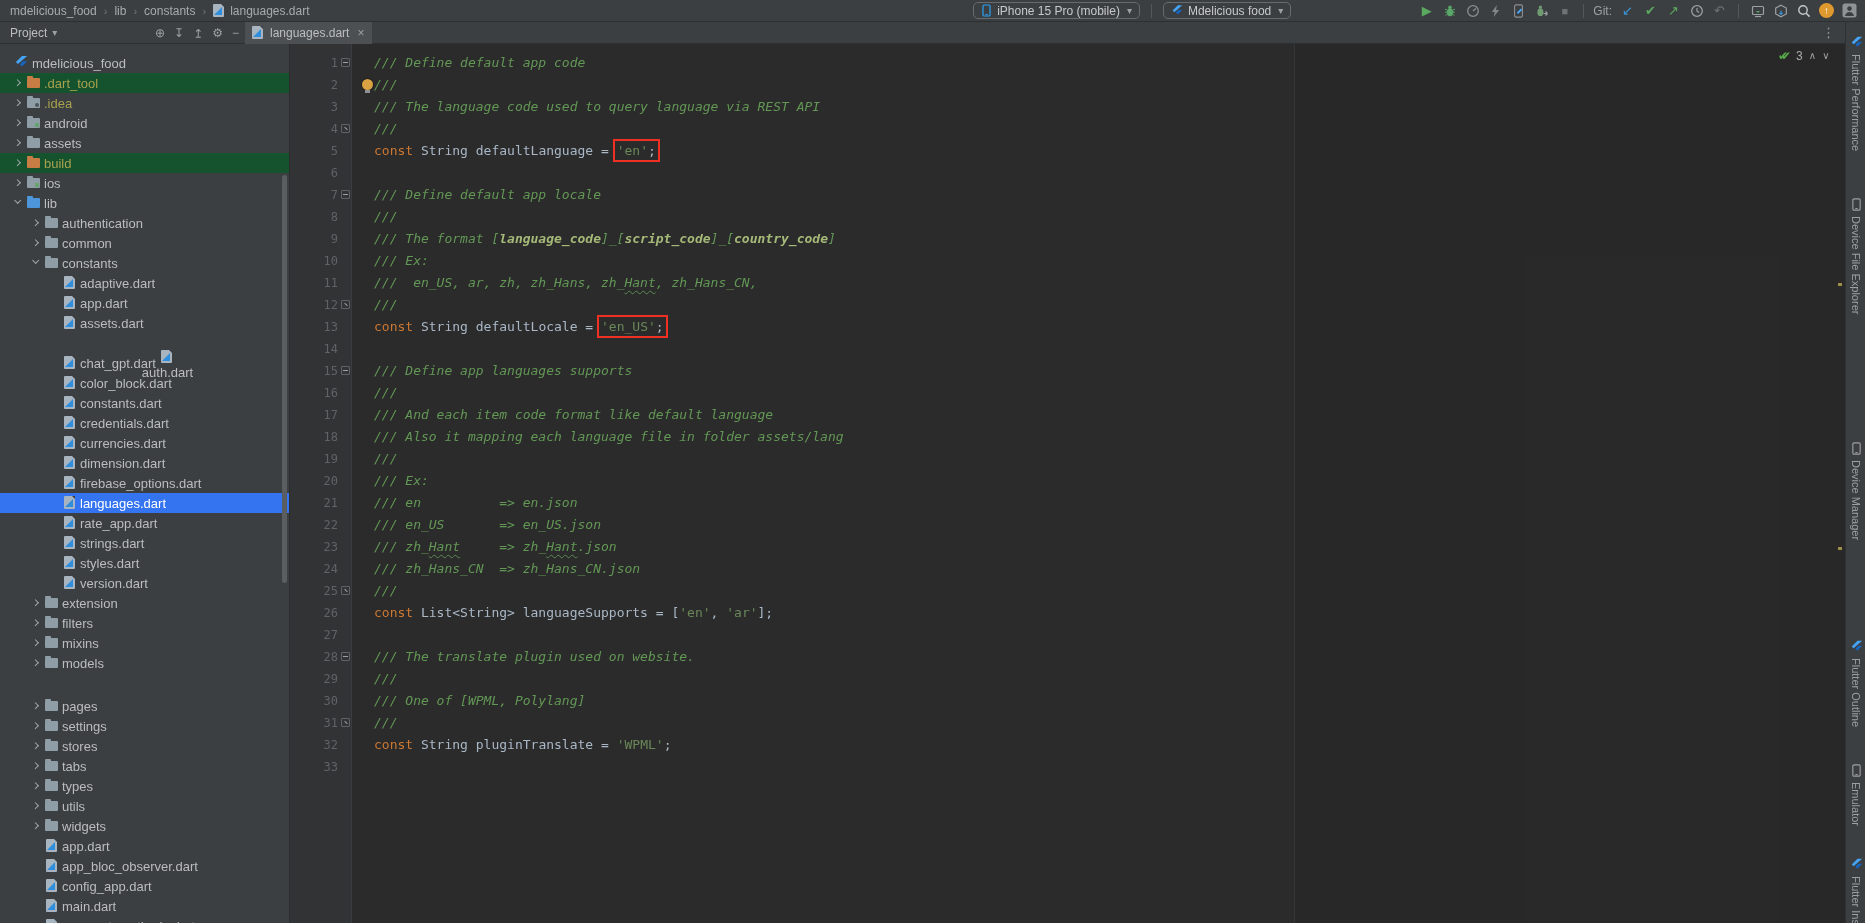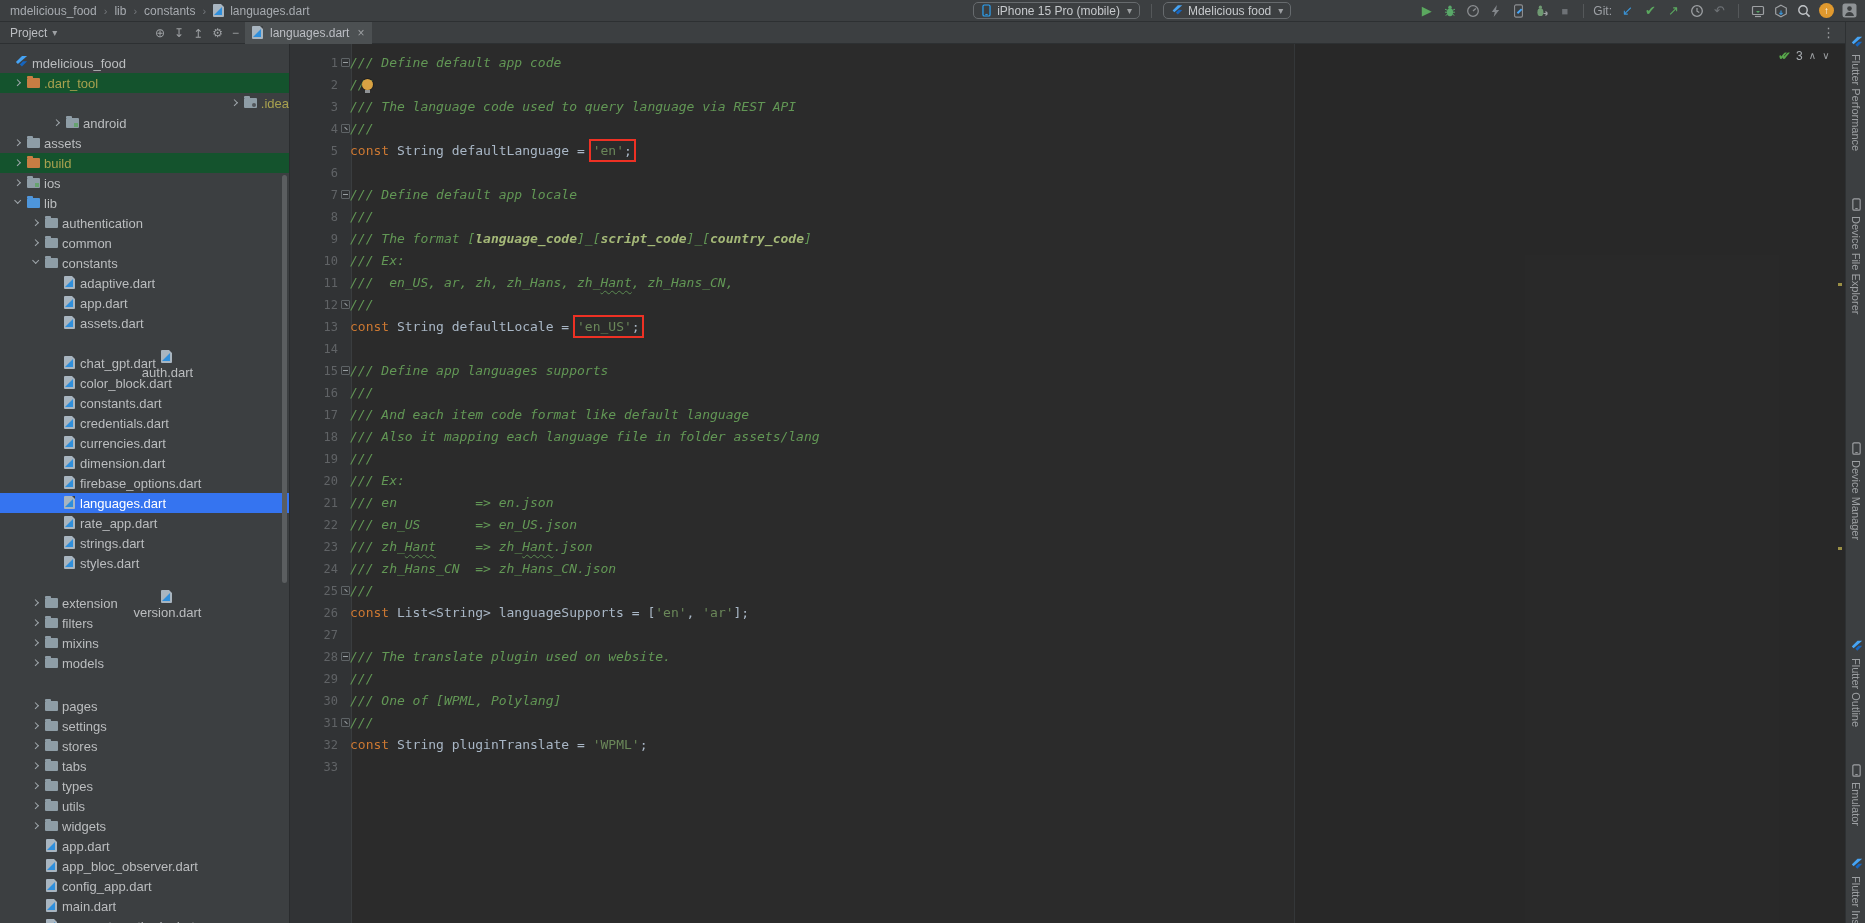--- a/index.html
+++ b/index.html
@@ -78,21 +78,21 @@
   
   .editor { position:absolute; left:290px; top:44px; width:1555px; height:879px; background:#2b2b2b;
             font-family:"DejaVu Sans Mono", monospace; font-size:13px; overflow:hidden; }
   .gutter-bg { position:absolute; left:0; top:0; width:62px; height:100%; background:#313335;
                border-right:1px solid #3a3d3f; }
   .guide { position:absolute; left:1004px; top:0; width:1px; height:100%; background:#343739; }
   .right-shade { position:absolute; left:1005px; top:0; right:0; height:100%; background:rgba(0,0,0,0.05); }
   .lines { position:absolute; left:0; top:8px; width:100%; }
   .line { height:22px; line-height:22px; position:relative; white-space:pre; }
   .ln { position:absolute; left:0; width:48px; text-align:right; color:#606366; font-size:12px; }
-  .code { position:absolute; left:60px; }
+  .code { position:absolute; left:84px; }
   .tk-doc { color:#629755; font-style:italic; }
   .tk-rf  { color:#a5b978; font-style:italic; font-weight:bold; }
   .tk-kw  { color:#cc7832; }
   .tk-ty, .tk-id, .tk-pl { color:#a9b7c6; }
   .tk-st  { color:#6a8759; }
   .typo { text-decoration:underline; text-decoration-style:wavy; text-decoration-color:#5b8a52;
           text-underline-offset:3px; text-decoration-thickness:1px; }
   .red-box { outline:2px solid #ee3124; outline-offset:2px; }
   .fold { position:absolute; left:51px; top:6px; width:9px; height:9px; background:#313335;
           border:1px solid #5e6366; border-radius:1px; }
@@ -268,28 +268,28 @@
           </span>
           <span class="lbl">mdelicious_food</span>
         </div>
         <div class="trow ex ol" style="padding-left: 10px;">
           <span class="chev r"></span>
           <span class="ticon">
             <span class="fo or"></span>
           </span>
           <span class="lbl">.dart_tool</span>
         </div>
-        <div class="trow ol" style="padding-left: 10px; justify-content: flex-end;">
+        <div class="trow ol" style="padding-left: 10px;">
           <span class="chev r"></span>
           <span class="ticon">
             <span class="fo ge"></span>
           </span>
           <span class="lbl">.idea</span>
         </div>
-        <div class="trow" style="padding-left: 10px; margin-left: 39px;">
+        <div class="trow" style="padding-left: 10px;">
           <span class="chev r"></span>
           <span class="ticon">
             <span class="fo mod"></span>
           </span>
           <span class="lbl">android</span>
         </div>
         <div class="trow" style="padding-left: 10px;">
           <span class="chev r"></span>
           <span class="ticon">
             <span class="fo"></span>
@@ -436,21 +436,21 @@
           </span>
           <span class="lbl">strings.dart</span>
         </div>
         <div class="trow" style="padding-left: 46px;">
           <span class="chev"></span>
           <span class="ticon">
             <span class="darticon"></span>
           </span>
           <span class="lbl">styles.dart</span>
         </div>
-        <div class="trow" style="padding-left: 46px; flex-direction: column;">
+        <div class="trow" style="padding-left: 46px;">
           <span class="chev"></span>
           <span class="ticon">
             <span class="darticon"></span>
           </span>
           <span class="lbl">version.dart</span>
         </div>
         <div class="trow" style="padding-left: 28px;">
           <span class="chev r"></span>
           <span class="ticon">
             <span class="fo"></span>

